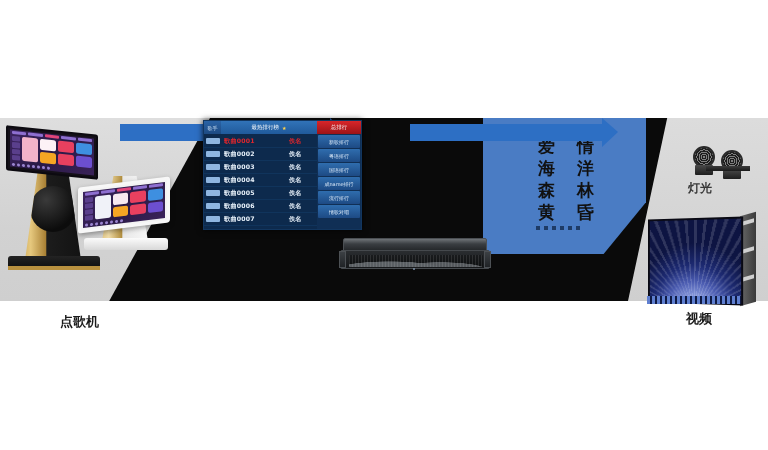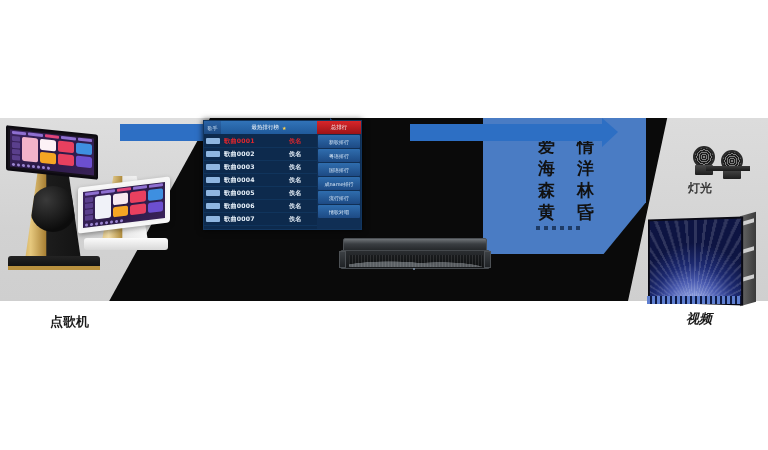--- a/index.html
+++ b/index.html
@@ -161,22 +161,22 @@
     border:1px solid #4d5155;
   }
   .rack .ear-l { left:-1px; } .rack .ear-r { right:-1px; }
   .rack .dot { position:absolute; left:72px; top:17px; width:2px; height:2px; border-radius:50%; background:#7f93a8; }
 
   
   .dev-label {
     position:absolute; color:#1a1a1a; font-size:13px; font-weight:bold;
     font-family:"DejaVu Sans","Liberation Sans",sans-serif;
   }
-  .dev-label.kiosk { left: 50px; top: 313px; }
-  .dev-label.video { left: 686px; top: 310px; font-style: italic; }
+  .dev-label.kiosk { left: 60px; top: 313px; }
+  .dev-label.video { left: 686px; top: 310px; }
 
   
   .kiosk-group { position:absolute; left:0px; top:130px; width:200px; height:175px; }
 
   .kiosk-back { position:absolute; left:6px; top:0px; width:100px; height:140px; }
   .kiosk-back .screen {
     position:absolute; left:0; top:0; width:92px; height:45px;
     background:#141018; border:2px solid #0c0a10; border-radius:2px;
     transform: skewY(6deg);
     overflow:hidden;

